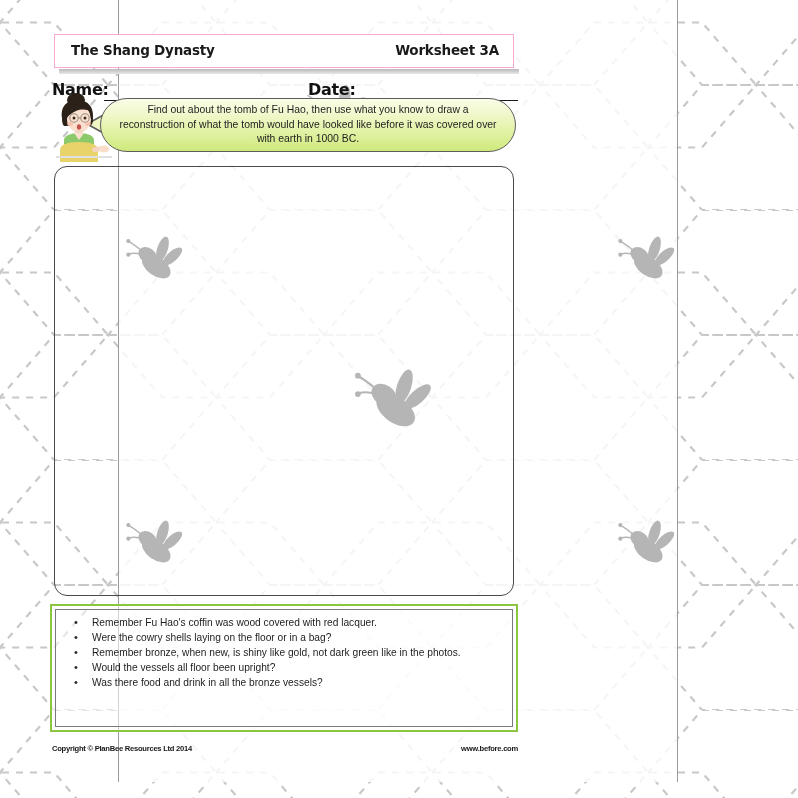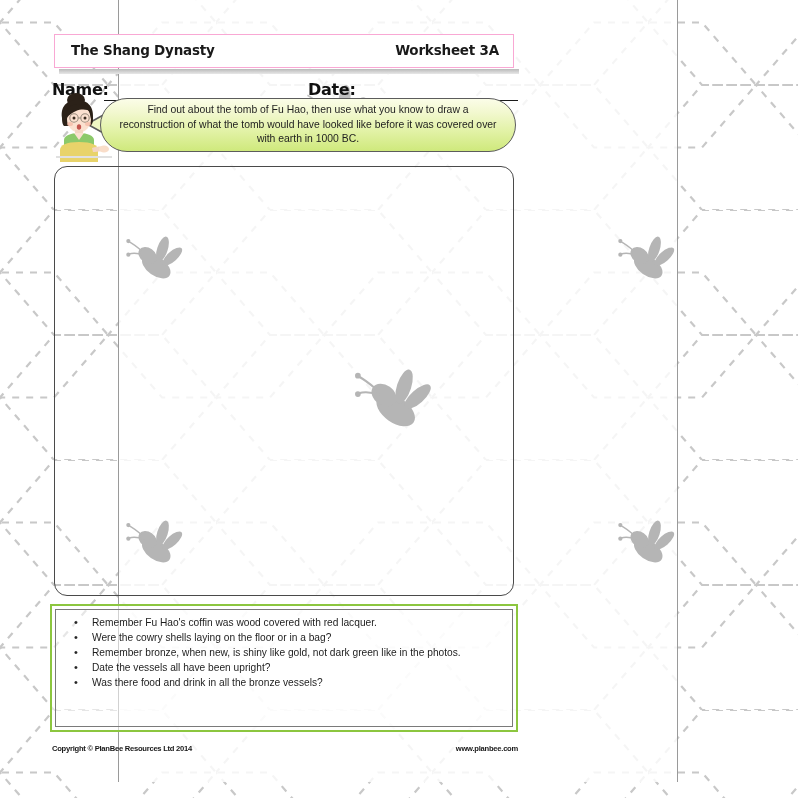--- a/index.html
+++ b/index.html
@@ -412,24 +412,24 @@
   </div>
 
   <div id="draw-box"></div>
 
   <div id="think-box">
     <div id="think-inner">
       <ul id="think-list">
         <li>Remember Fu Hao's coffin was wood covered with red lacquer.</li>
         <li>Were the cowry shells laying on the floor or in a bag?</li>
         <li>Remember bronze, when new, is shiny like gold, not dark green like in the photos.</li>
-        <li>Date the vessels all have been upright?</li>
+        <li>Would the vessels all floor been upright?</li>
         <li>Was there food and drink in all the bronze vessels?</li>
       </ul>
     </div>
   </div>
 
   <div id="footer">
     <span class="ft-text" id="ft-left">Copyright © PlanBee Resources Ltd 2014</span>
-    <span class="ft-text" id="ft-right">www.planbee.com</span>
+    <span class="ft-text" id="ft-right">www.before.com</span>
   </div>
 
 </div>
 
 </body></html>

